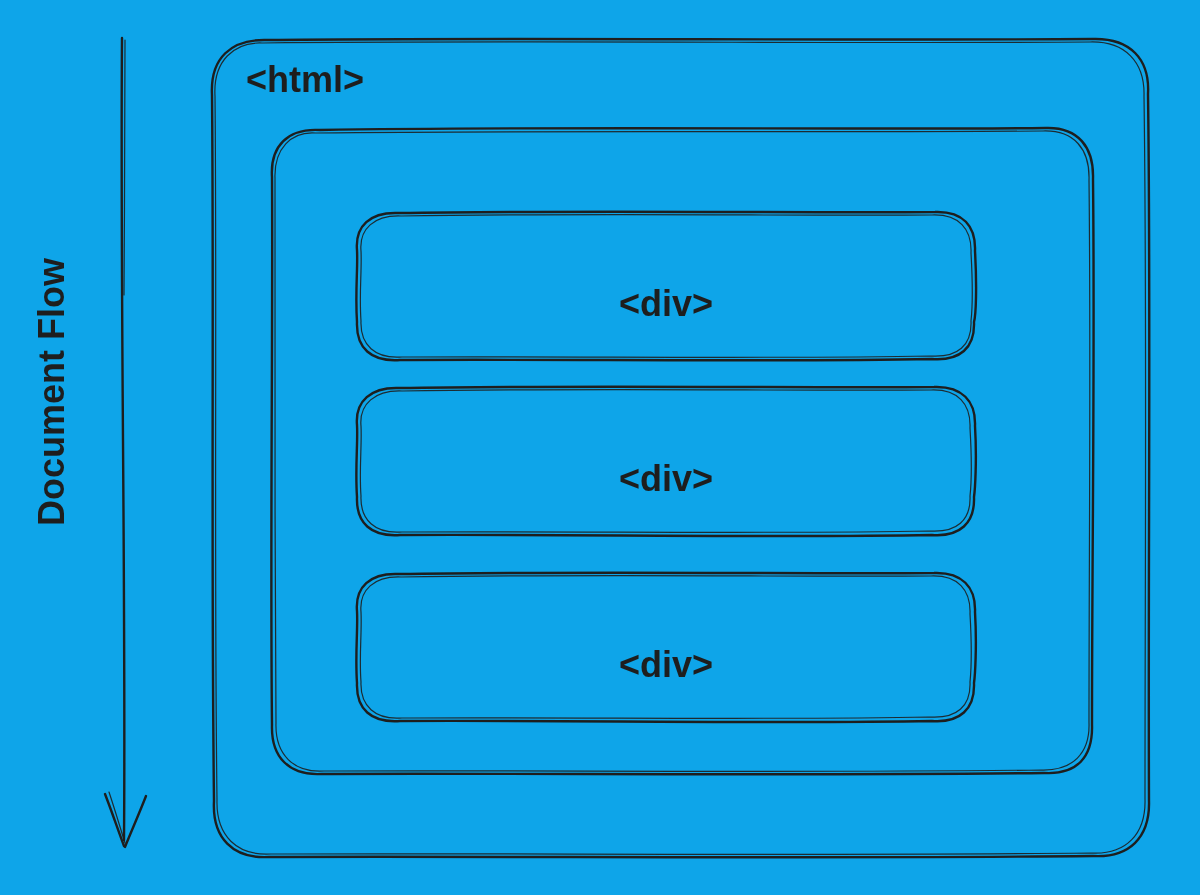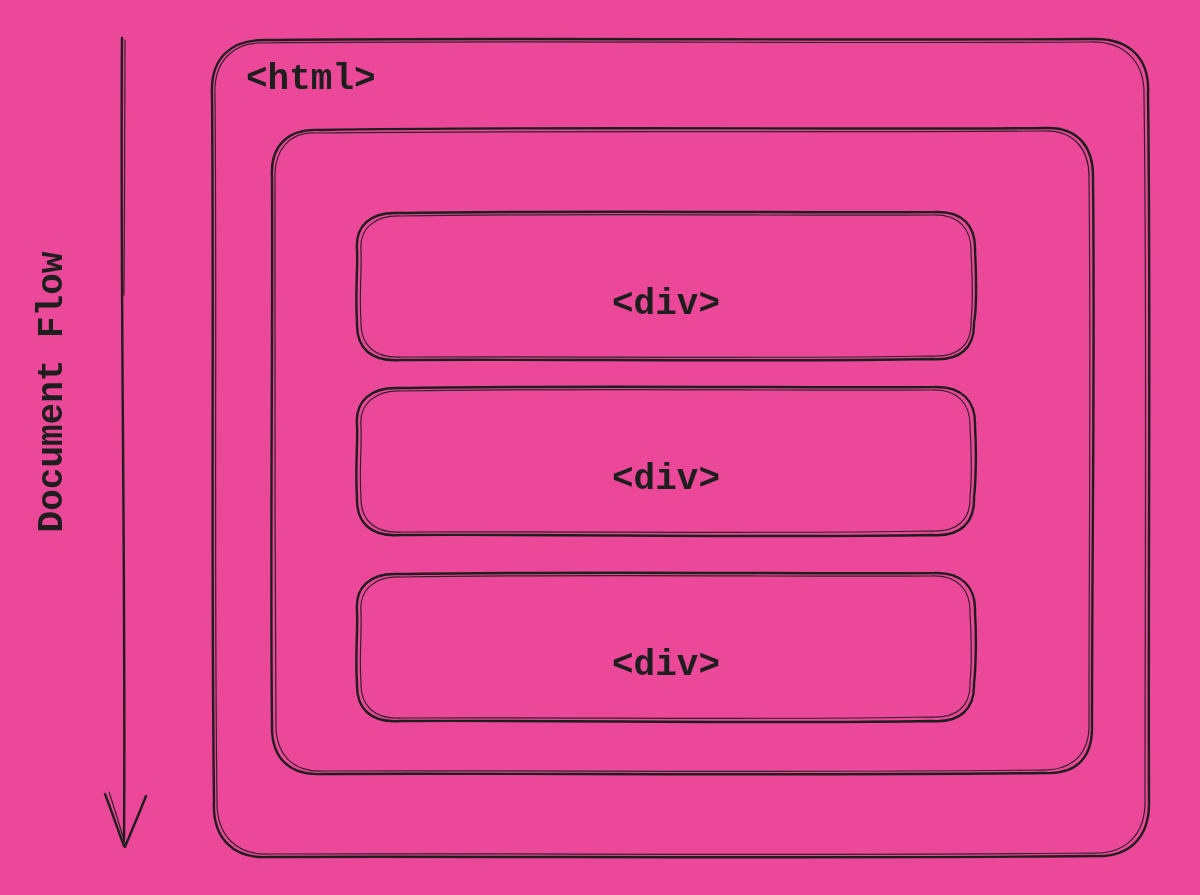--- a/index.html
+++ b/index.html
@@ -4,23 +4,23 @@
 <style>
   html, body {
     margin: 0;
     padding: 0;
     background: #ffffff;
   }
   .canvas {
     position: relative;
     width: 1200px;
     height: 895px;
-    background: #ec4899;
+    background: #0ea5e9;
     overflow: hidden;
-    font-family: Liberation Mono, monospace;
+    font-family: Liberation Sans, sans-serif;
     color: #1e1e1e;
   }
   .sketch-svg {
     position: absolute;
     left: 0;
     top: 0;
   }
   .sketch-svg path {
     fill: none;
     stroke: #1e1e1e;

